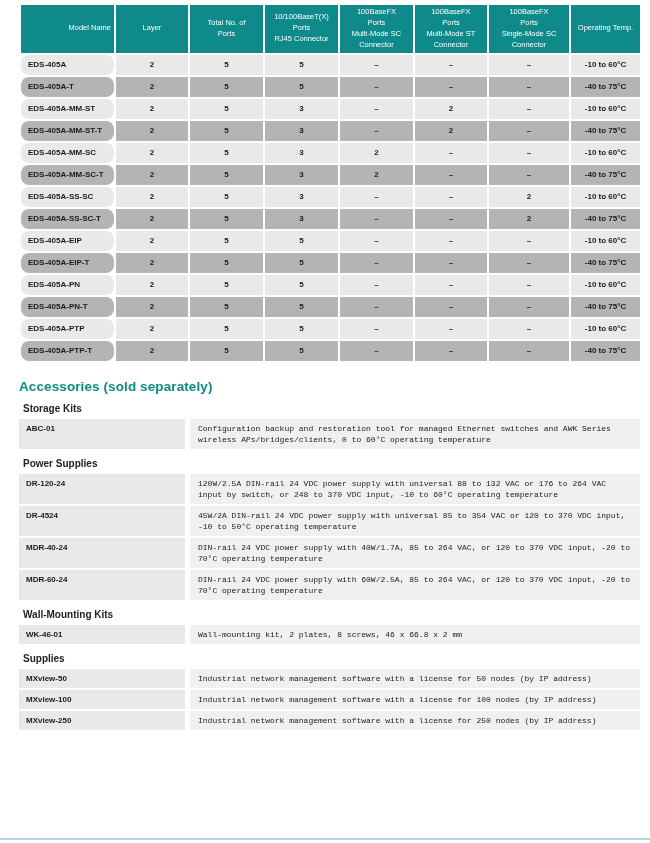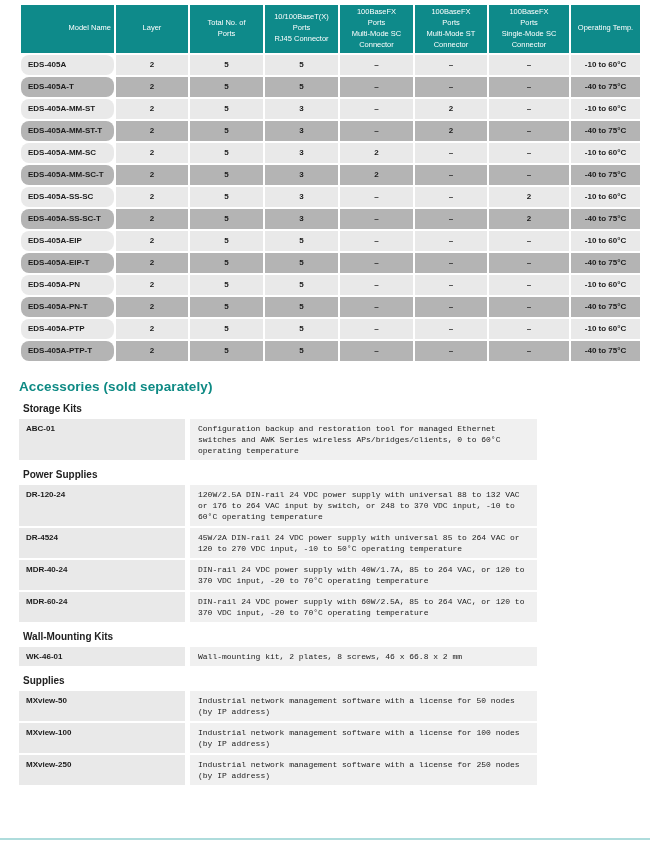--- a/index.html
+++ b/index.html
@@ -31,21 +31,21 @@
     font-size:8px;font-weight:700;text-align:center;vertical-align:middle;
     height:20px;padding:0 3px;color:var(--ink);
   }
   table.spec td.model{text-align:left;padding-left:7px;border-radius:8px;}
   tr.light td{background:var(--row-light);}
   tr.dark td{background:var(--row-dark);margin-top:36px;}
 
   
   .acc-title{color:var(--heading-teal);font-size:13.5px;font-weight:700;margin:16px 0 0 0;letter-spacing:.1px;}
   .acc-group-name{font-size:10px;font-weight:700;color:#222;margin:9px 0 5px 4px;}
-  .acc-row{display:flex;gap:5px;margin-bottom:2px;width:518px;}
+  .acc-row{display:flex;gap:5px;margin-bottom:2px;width:621px;}
   .acc-model{
     width:166px;flex:0 0 166px;background:var(--acc-model-bg);
     font-size:8px;font-weight:700;padding:4px 4px 4px 7px;line-height:11px;
   }
   .acc-desc{
     flex:1;background:var(--acc-desc-bg);font-size:8px;line-height:11px;
     padding:4px 8px;color:#222;font-family:Liberation Mono, monospace;
   }
 
   .bottom-rule{position:absolute;left:0;top:838px;width:650px;height:2px;background:var(--rule);}
@@ -245,21 +245,21 @@
         </div>
       </div>
       <div>
         <div class="acc-group-name">Power Supplies</div>
         <div class="acc-row">
           <div class="acc-model">DR-120-24</div>
           <div class="acc-desc">120W/2.5A DIN-rail 24 VDC power supply with universal 88 to 132 VAC or 176 to 264 VAC input by switch, or 248 to 370 VDC input, -10 to 60°C operating temperature</div>
         </div>
         <div class="acc-row">
           <div class="acc-model">DR-4524</div>
-          <div class="acc-desc">45W/2A DIN-rail 24 VDC power supply with universal 85 to 264 VAC or 120 to 270 VDC input, -10 to 50°C operating temperature</div>
+          <div class="acc-desc">45W/2A DIN-rail 24 VDC power supply with universal 85 to 354 VAC or 120 to 370 VDC input, -10 to 50°C operating temperature</div>
         </div>
         <div class="acc-row">
           <div class="acc-model">MDR-40-24</div>
           <div class="acc-desc">DIN-rail 24 VDC power supply with 40W/1.7A, 85 to 264 VAC, or 120 to 370 VDC input, -20 to 70°C operating temperature</div>
         </div>
         <div class="acc-row">
           <div class="acc-model">MDR-60-24</div>
           <div class="acc-desc">DIN-rail 24 VDC power supply with 60W/2.5A, 85 to 264 VAC, or 120 to 370 VDC input, -20 to 70°C operating temperature</div>
         </div>
       </div>

